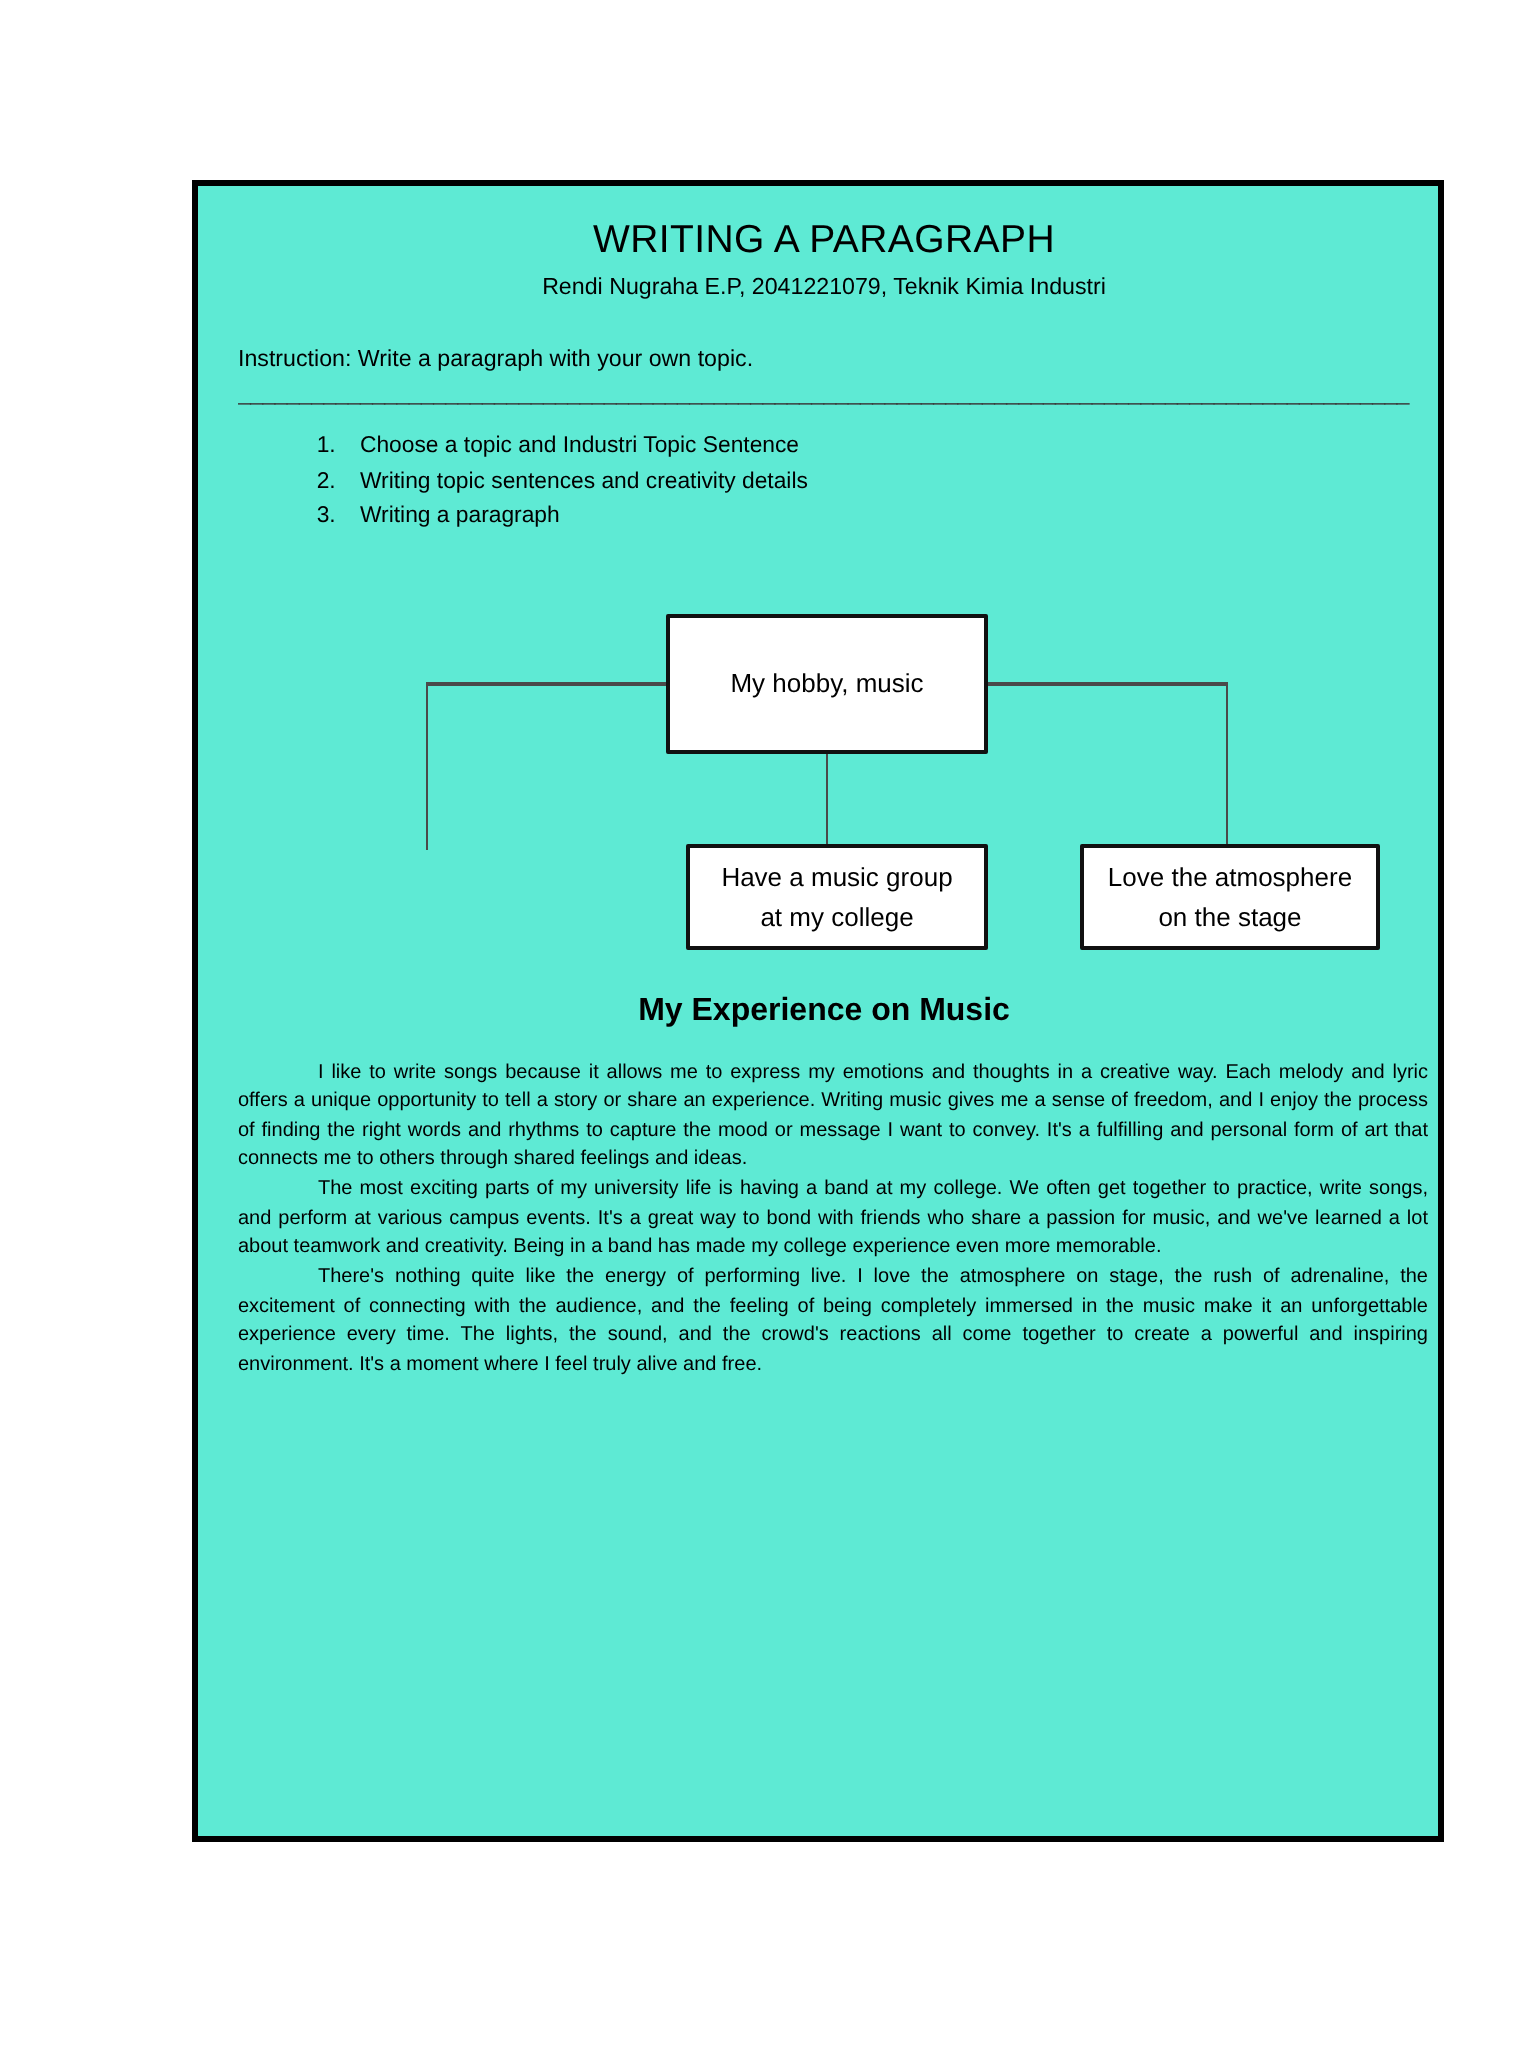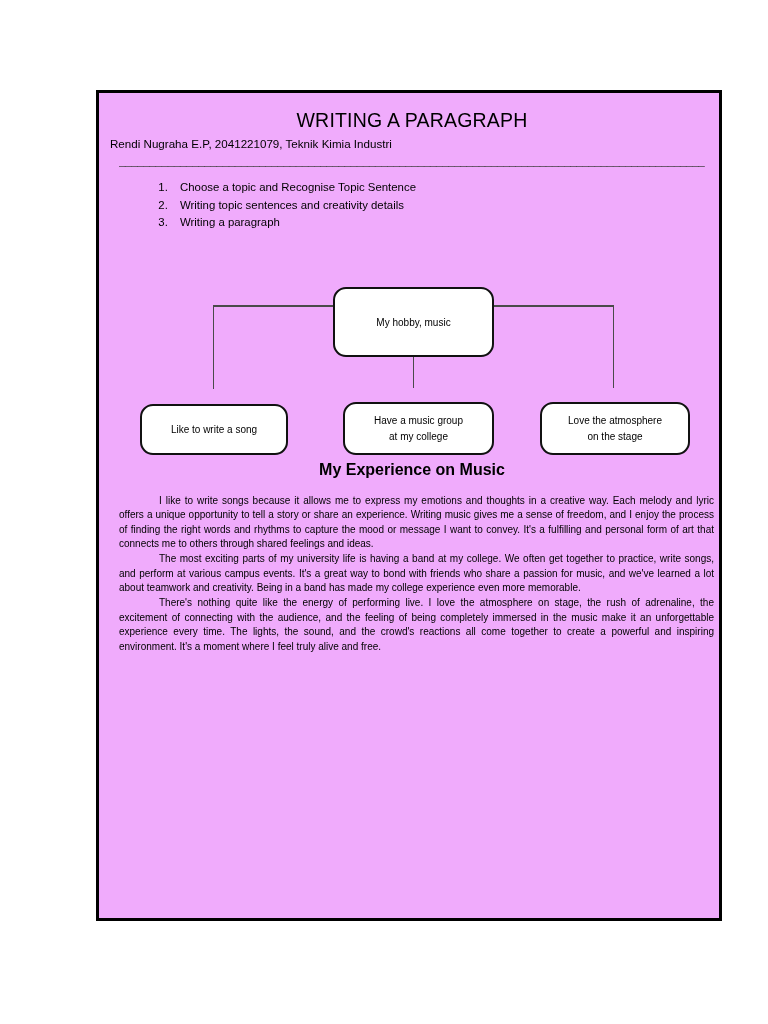--- a/index.html
+++ b/index.html
@@ -25,21 +25,21 @@
   }
 
   #doc-border {
     position: absolute;
     left: 96px;
     top: 90px;
     width: 626px;
     height: 831px;
     border: 3px solid #000000;
     box-sizing: border-box;
-    background: #f0abfc;
+    background: #5eead4;
     padding-left: 15px;
   }
 
   #doc-inner {
     position: absolute;
     left: 11px;
     top: 6px;
     width: 604px;
     height: 812px;
   }
@@ -47,20 +47,21 @@
   
   .doc-title {
     text-align: center;
     font-size: 19.5px;
     font-weight: 400;
     letter-spacing: 0.2px;
     margin: 10px 0 0 0;
     line-height: 1.15;
   }
   .doc-subtitle {
+    text-align: center;
     font-size: 11.6px;
     font-weight: 400;
     margin: 6px 0 0 0;
     line-height: 1.2;
   }
 
   .instruction-line {
     font-size: 11.6px;
     margin: 21px 0 0 9px;
     line-height: 1.3;
@@ -97,30 +98,29 @@
   #diagram {
     position: relative;
     width: 604px;
     height: 185px;
     margin: 23px 0 0 0;
   }
   .node {
     position: absolute;
     box-sizing: border-box;
     border: 2.4px solid #111111;
-    border-radius: 13px;
+    border-radius: 1px;
     background: #ffffff;
     display: flex;
     align-items: center;
     justify-content: center;
     text-align: center;
-    font-size: 10px;
+    font-size: 13px;
     line-height: 1.55;
     z-index: 2;
-    margin-top: 16px;
   }
   .node-root   { left: 223px; top: 17px;  width: 161px; height: 70px; }
   .node-leaf-1 { left: 30px;  top: 134px; width: 148px; height: 51px; }
   .node-leaf-2 { left: 233px; top: 132px; width: 151px; height: 53px; }
   .node-leaf-3 { left: 430px; top: 132px; width: 150px; height: 53px; }
 
   .connector {
     position: absolute;
     background: #4a4a4a;
     z-index: 1;
@@ -158,44 +158,40 @@
 </head>
 <body>
 
 <div id="page-sheet">
   <div id="doc-border">
     <div id="doc-inner">
 
       <h1 class="doc-title">WRITING A PARAGRAPH</h1>
       <div class="doc-subtitle">Rendi Nugraha E.P, 2041221079, Teknik Kimia Industri</div>
 
+      <div class="instruction-line">Instruction: Write a paragraph with your own topic.</div>
       <div class="rule-row">________________________________________________________________________________________________</div>
 
       <ol class="steps-list">
-        <li>Choose a topic and Recognise Topic Sentence</li>
+        <li>Choose a topic and Industri Topic Sentence</li>
         <li>Writing topic sentences and creativity details</li>
         <li>Writing a paragraph</li>
       </ol>
 
       <div id="diagram">
         <div class="connector conn-left-h"></div>
         <div class="connector conn-left-v"></div>
         <div class="connector conn-mid-v"></div>
         <div class="connector conn-right-h"></div>
         <div class="connector conn-right-v"></div>
 
         <div class="node node-root">
           <span>My hobby, music</span>
         </div>
 
-        <div class="node node-leaf-1">
-          <span>
-            <span>Like to write a song</span>
-          </span>
-        </div>
 
         <div class="node node-leaf-3">
           <span>
             <span>Love the atmosphere</span><br>
             <span>on the stage</span>
           </span>
         </div>
 
         <div class="node node-leaf-2">
           <span>

